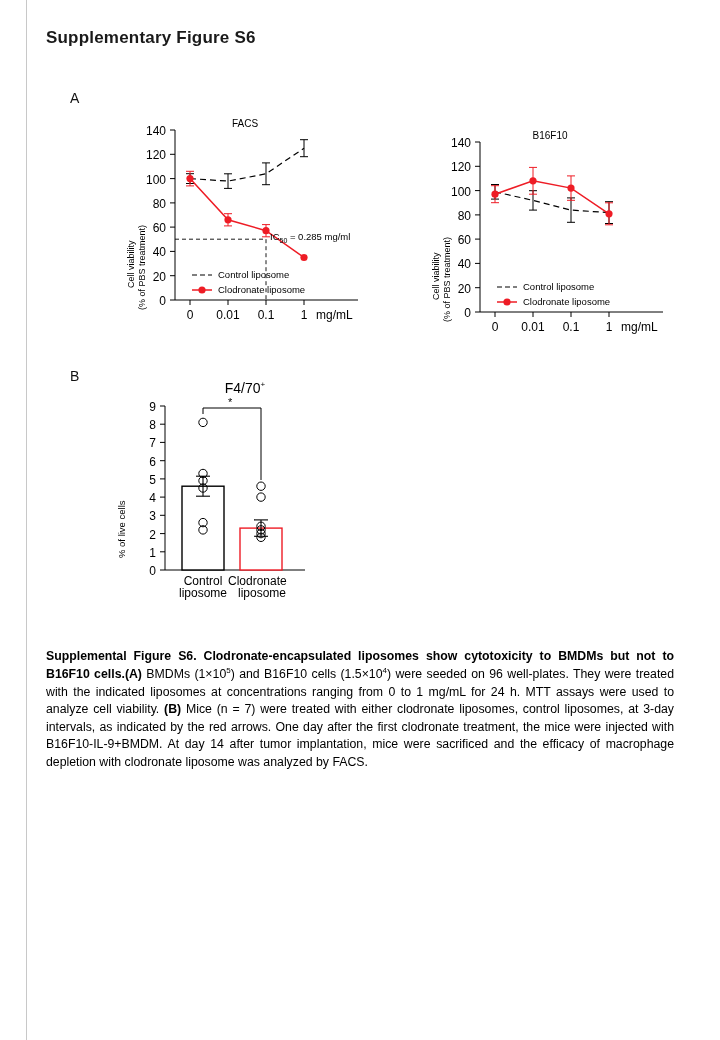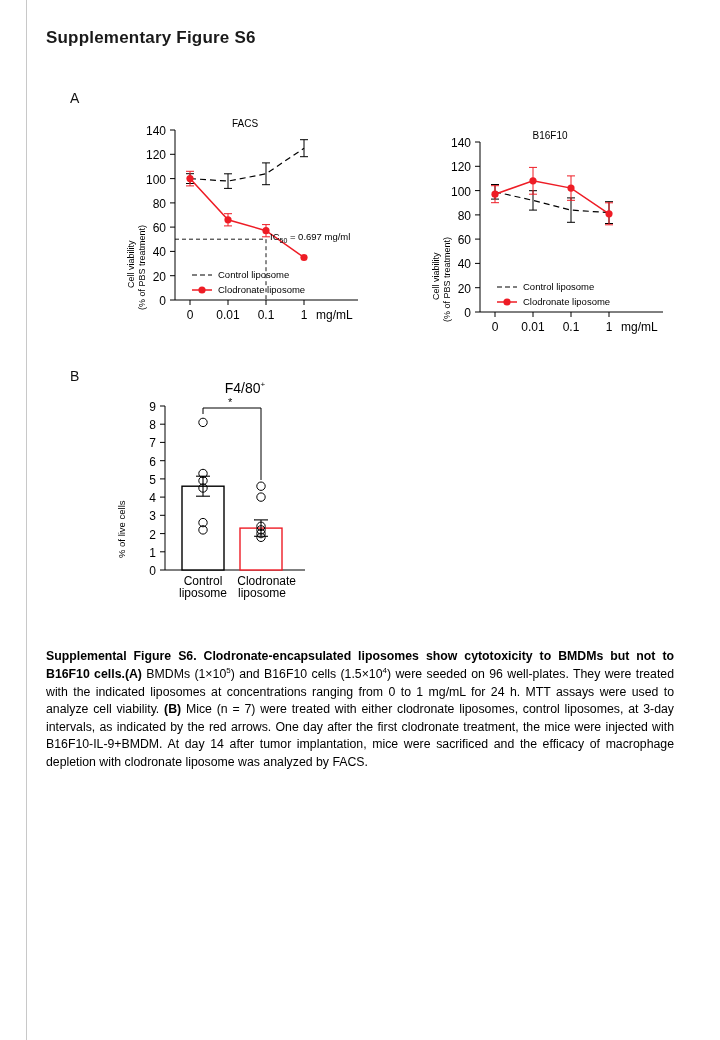--- a/index.html
+++ b/index.html
@@ -190,21 +190,21 @@
     <div class="tick-label" style="left:16px; top:54.6px; width:30px; text-align:right;">100</div>
     <div class="tick-label" style="left:16px; top:30.3px; width:30px; text-align:right;">120</div>
     <div class="tick-label" style="left:16px; top:6px; width:30px; text-align:right;">140</div>
 
     <div class="tick-label" style="left:58px; top:190px; width:24px; text-align:center;">0</div>
     <div class="tick-label" style="left:90px; top:190px; width:36px; text-align:center;">0.01</div>
     <div class="tick-label" style="left:132px; top:190px; width:28px; text-align:center;">0.1</div>
     <div class="tick-label" style="left:172px; top:190px; width:24px; text-align:center;">1</div>
     <div class="tick-label" style="left:196px; top:190px;">mg/mL</div>
 
-    <div class="legend-text" style="left:150px; top:113px;"><span>IC</span><sub style="font-size:7px;">50</sub><span> = 0.697 mg/ml</span></div>
+    <div class="legend-text" style="left:150px; top:113px;"><span>IC</span><sub style="font-size:7px;">50</sub><span> = 0.285 mg/ml</span></div>
 
     <div class="legend-text" style="left:98px; top:151px;">Control liposome</div>
     <div class="legend-text" style="left:98px; top:166px;">Clodronate liposome</div>
   </div>
 
   <div class="mtt-wrap" id="mtt-b16">
     <div class="chart-title" style="left:0px; top:0px; width:250px;">B16F10</div>
     <div class="axis-label-y" style="left:6px; top:170px;">Cell viability</div>
     <div class="axis-label-y" style="left:17px; top:192px;">(% of PBS treatment)</div>
 
@@ -284,21 +284,21 @@
     <div class="tick-label" style="left:90px; top:190px; width:36px; text-align:center;">0.01</div>
     <div class="tick-label" style="left:132px; top:190px; width:28px; text-align:center;">0.1</div>
     <div class="tick-label" style="left:172px; top:190px; width:24px; text-align:center;">1</div>
     <div class="tick-label" style="left:196px; top:190px;">mg/mL</div>
 
     <div class="legend-text" style="left:98px; top:151px;">Control liposome</div>
     <div class="legend-text" style="left:98px; top:166px;">Clodronate liposome</div>
   </div>
 
   <div id="facs-chart">
-    <div class="chart-title" style="left:40px; top:0px; width:190px; font-size:14px;"><span>F4/80</span><sup>+</sup></div>
+    <div class="chart-title" style="left:40px; top:0px; width:190px; font-size:14px;"><span>F4/70</span><sup>+</sup></div>
     <div class="axis-label-y" style="left:6px; top:178px; font-size:9.5px;">% of live cells</div>
 
     <svg width="230" height="235" viewBox="0 0 230 235">
 
       <line x1="55" y1="26" x2="55" y2="190" stroke="#000" stroke-width="1"></line>
       <line x1="55" y1="190" x2="195" y2="190" stroke="#000" stroke-width="1"></line>
 
       <g stroke="#000" stroke-width="1">
         <line x1="50" y1="190" x2="55" y2="190"></line>
         <line x1="50" y1="171.8" x2="55" y2="171.8"></line>
@@ -357,21 +357,21 @@
     <div class="tick-label" style="left:18px; top:92.9px; width:28px; text-align:right;">5</div>
     <div class="tick-label" style="left:18px; top:74.7px; width:28px; text-align:right;">6</div>
     <div class="tick-label" style="left:18px; top:56.4px; width:28px; text-align:right;">7</div>
     <div class="tick-label" style="left:18px; top:38.2px; width:28px; text-align:right;">8</div>
     <div class="tick-label" style="left:18px; top:20px; width:28px; text-align:right;">9</div>
 
     <div class="tick-label" style="left:16px; top:16px; font-size:11px; left:118px; top:16px;">*</div>
 
     <div class="tick-label" style="left:62px; top:194px; width:62px; text-align:center;">Control</div>
     <div class="tick-label" style="left:62px; top:206px; width:62px; text-align:center;">liposome</div>
-    <div class="tick-label" style="left:118px; top:194px; width:68px; text-align:right;">Clodronate</div>
+    <div class="tick-label" style="left:118px; top:194px; width:68px; text-align:left;">Clodronate</div>
     <div class="tick-label" style="left:118px; top:206px; width:68px; text-align:center;">liposome</div>
   </div>
 
   <div class="caption">
     <b>Supplemental Figure S6. Clodronate-encapsulated liposomes show cytotoxicity to BMDMs but not to B16F10 cells.</b><b>(A)</b><span> BMDMs (1×10</span><sup>5</sup><span>) and B16F10 cells (1.5×10</span><sup>4</sup><span>) were seeded on 96 well-plates. They were treated with the indicated liposomes at concentrations ranging from 0 to 1 mg/mL for 24 h. MTT assays were used to analyze cell viability. </span><b>(B)</b><span> Mice (n = 7) were treated with either clodronate liposomes, control liposomes, at 3-day intervals, as indicated by the red arrows. One day after the first clodronate treatment, the mice were injected with B16F10-IL-9+BMDM. At day 14 after tumor implantation, mice were sacrificed and the efficacy of macrophage depletion with clodronate liposome was analyzed by FACS.</span>
   </div>
 
 </div>
 
 </body></html>

